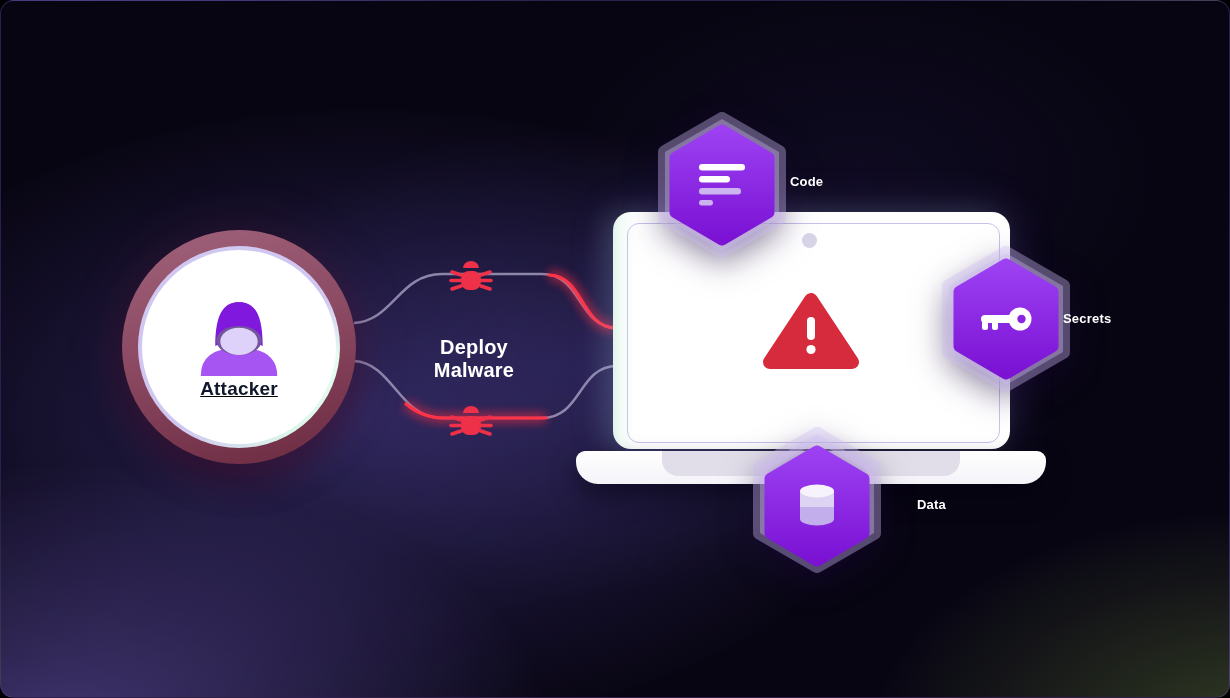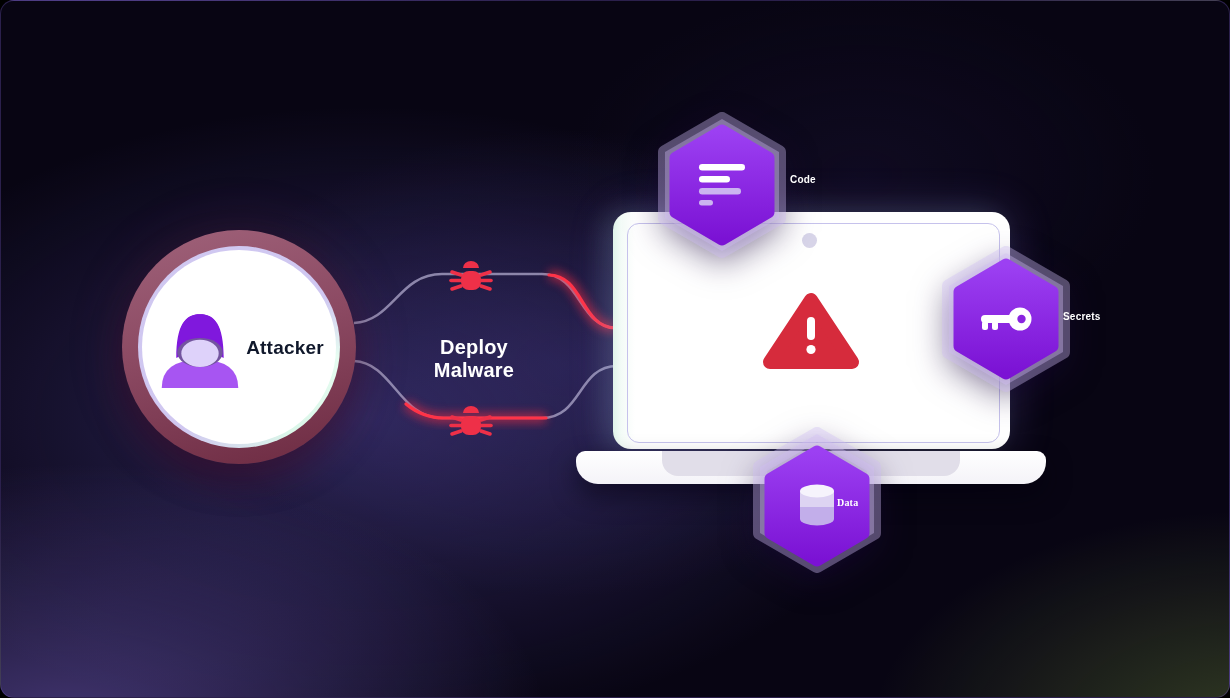--- a/index.html
+++ b/index.html
@@ -23,31 +23,31 @@
     left:121px;top:229px;width:234px;height:234px;border-radius:50%;
     background:linear-gradient(165deg,#9c5e76 8%,#8c4a63 45%,#6f2d44 95%);
     box-shadow:0 16px 34px rgba(60,5,30,.45), 0 0 60px rgba(150,60,100,.16);
   }
   .attacker-edge{
     left:16px;top:16px;width:202px;height:202px;border-radius:50%;
     background:conic-gradient(#d0c8f1 0deg,#cfc7f1 60deg,#e6fcf1 95deg,#dbf6e9 150deg,#d0c7f0 215deg,#d0c8f1 360deg);
   }
   .attacker-inner{
     left:20px;top:20px;width:194px;height:194px;border-radius:50%;background:#fff;
-    display:flex;flex-direction:row;align-items:center;justify-content:center;
+    display:flex;flex-direction:column;align-items:center;justify-content:center;text-decoration:underline;
   }
   .attacker-label{
     margin-top:2px;font-size:19px;font-weight:700;color:#10182b;letter-spacing:.2px;
   }
   
   .flow-label{
     left:400px;top:335px;width:146px;text-align:center;
     color:#ffffff;font-size:20px;font-weight:700;letter-spacing:.2px;
   }
-  .hex-label{color:#ffffff;font-size:10px;font-weight:600;letter-spacing:.2px;text-align:right;}
+  .hex-label{color:#ffffff;font-size:13px;font-weight:600;letter-spacing:.2px;text-align:right;}
   
   .laptop-screen{
     left:612px;top:211px;width:397px;height:237px;border-radius:18px;
     background:linear-gradient(90deg,#dff4ea 0px,#f3fbf7 8px,#ffffff 22px);
     box-shadow:0 0 42px 4px rgba(150,130,240,.20), -10px 0 24px rgba(150,225,195,.14);
   }
   .screen-border{
     left:14px;top:11px;width:373px;height:220px;border:1.6px solid #c6c2ec;border-radius:12px;
     box-sizing:border-box;
   }
@@ -184,15 +184,15 @@
     </linearGradient>
       </defs>
     <polygon transform="translate(0,-6)" points="80,19 137,52 137,118 80,151 23,118 23,52" fill="rgba(208,190,245,0.38)" stroke="rgba(208,190,245,0.38)" stroke-width="14" stroke-linejoin="round"></polygon>
     <polygon points="80,31 126,58 126,112 80,139 34,112 34,58" fill="url(#g-data)" stroke="url(#g-data)" stroke-width="13" stroke-linejoin="round"></polygon>
     <g>
       <path d="M 63 70 L 63 98 A 17 6.5 0 0 0 97 98 L 97 70 Z" fill="#c2aeea"></path>
       <path d="M 63 70 L 63 86 L 97 86 L 97 70 Z" fill="#ddd3f2"></path>
       <ellipse cx="80" cy="70" rx="17" ry="6.5" fill="#f6f3fc"></ellipse>
     </g>
   </svg>
-  <div class="abs hex-label" style="left:836px;top:496px;font-family:Liberation Serif, serif;">Data</div>
+  <div class="abs hex-label" style="left:916px;top:496px;">Data</div>
 
 </div>
 
 </body></html>

